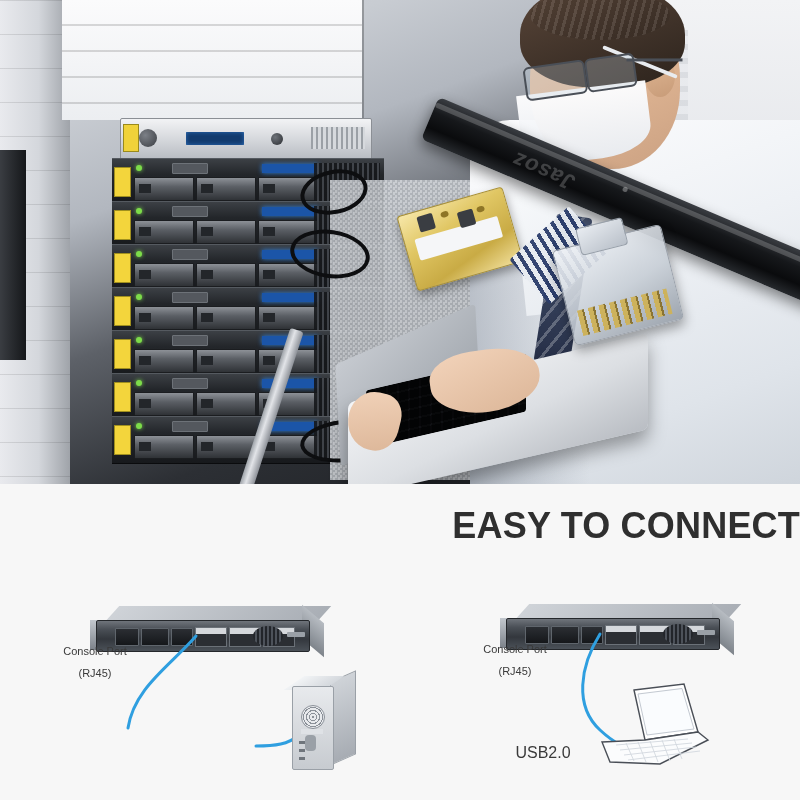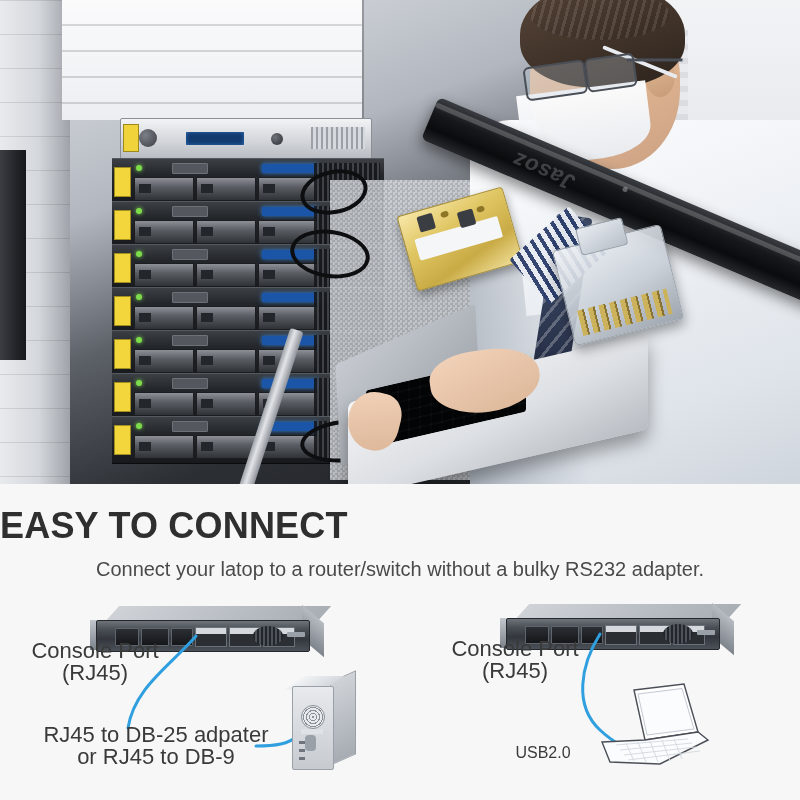--- a/index.html
+++ b/index.html
@@ -143,21 +143,21 @@
     border:1px solid #9aa1aa;box-shadow:0 6px 12px rgba(0,0,0,.35);}
   .rj45-clip{position:absolute;left:28px;top:-16px;width:46px;height:26px;border-radius:4px;
     background:linear-gradient(160deg,#e8ecf1,#b9c0c9);border:1px solid #98a0aa;}
   .rj45-pins{position:absolute;left:10px;bottom:8px;width:92px;height:26px;
     background:repeating-linear-gradient(90deg,#cdb25c 0 5px,#8a7433 5px 7px,rgba(0,0,0,0) 7px 11px);}
   .wires{position:absolute;left:-34px;top:-24px;width:80px;height:60px;transform:rotate(-28deg);
     background:repeating-linear-gradient(100deg,#2b3d6b 0 4px,#e8ecf1 4px 9px);border-radius:3px;opacity:.95;}
 
   
   .panel{position:absolute;left:0;top:484px;width:800px;height:316px;background:#f7f7f7;}
-  .headline{position:absolute;left:0;top:21px;width:800px;text-align:left;
+  .headline{position:absolute;left:0;top:21px;width:800px;text-align:right;
     font-size:36px;font-weight:700;color:#2f2f2f;letter-spacing:.2px;}
   .subline{position:absolute;left:0;top:74px;width:800px;text-align:center;
     font-size:20px;color:#4a4a4a;font-weight:400;}
 
   .diagram{position:absolute;left:0;top:112px;width:800px;height:204px;}
   .half{position:absolute;top:0;height:204px;}
   .half.left{left:10px;width:380px;}
   .half.right{left:440px;width:360px;}
 
   
@@ -190,21 +190,21 @@
     background:repeating-radial-gradient(circle,#8b9199 0 1px,#e8eaed 1px 3px);border:1px solid #8b9199;}
   .tower-port{position:absolute;left:12px;top:48px;width:11px;height:16px;border-radius:4px;background:#9aa0a7;}
   .tower-label{position:absolute;left:8px;top:42px;width:22px;height:5px;background:#dfe2e6;}
   .tower-leds{position:absolute;left:6px;bottom:8px;width:6px;height:20px;
     background:repeating-linear-gradient(180deg,#6f757c 0 3px,rgba(0,0,0,0) 3px 8px);}
 
   
   .llap{position:absolute;width:130px;height:88px;}
   .llap svg{width:130px;height:88px;display:block;}
 
-  .lbl{position:absolute;color:#3a3a3a;font-size:22px;line-height:22px;text-align:center;}
+  .lbl{position:absolute;color:#3a3a3a;font-size:11px;line-height:22px;text-align:center;}
   .lbl.small{font-size:16px;}
 
   .vs{position:absolute;left:391px;top:668px;width:72px;height:72px;border-radius:50%;
     background:#3f9ee1;display:flex;align-items:center;justify-content:center;}
   .vs span{color:#fff;font-size:34px;font-weight:700;font-style:italic;letter-spacing:-1px;}
 
   .wire{position:absolute;pointer-events:none;}
 </style>
 </head>
 <body>
@@ -352,21 +352,20 @@
     <div class="rj45">
       <div class="wires"></div>
       <div class="rj45-body"></div>
       <div class="rj45-clip"></div>
       <div class="rj45-pins"></div>
     </div>
   </div>
 
   <div class="panel">
     <div class="headline">EASY TO CONNECT</div>
-    <div class="subline">Connect your latop to a router/switch without a bulky RS232 adapter.</div>
 
     <div class="diagram">
 
       <div class="half left">
         <div class="dev" style="left:86px;top:10px;">
           <div class="dev-top"></div>
           <div class="dev-right"></div>
           <div class="dev-ear" style="left:-6px;"></div>
           <div class="dev-face">
             <div class="pblock" style="left:18px;width:22px;"></div>
@@ -383,24 +382,20 @@
         <svg class="wire" style="left:0;top:0;width:380px;height:204px;" viewBox="0 0 380 204">
           <path d="M186 40 C 160 70, 124 92, 118 132" stroke="#2f9fe0" stroke-width="3" fill="none" stroke-linecap="round"></path>
           <path d="M246 150 C 266 150, 278 148, 288 140" stroke="#2f9fe0" stroke-width="3" fill="none" stroke-linecap="round"></path>
         </svg>
 
         <div class="lbl" style="left:10px;top:44px;width:150px;">
           <div>Console Port</div>
           <div>(RJ45)</div>
         </div>
 
-        <div class="lbl" style="left:28px;top:128px;width:236px;">
-          <div>RJ45 to DB-25 adpater</div>
-          <div>or RJ45 to DB-9</div>
-        </div>
 
         <div class="tower" style="left:282px;top:80px;">
           <div class="tower-side"></div>
           <div class="tower-top"></div>
           <div class="tower-face">
             <div class="fan"></div>
             <div class="tower-label"></div>
             <div class="tower-port"></div>
             <div class="tower-leds"></div>
           </div>

